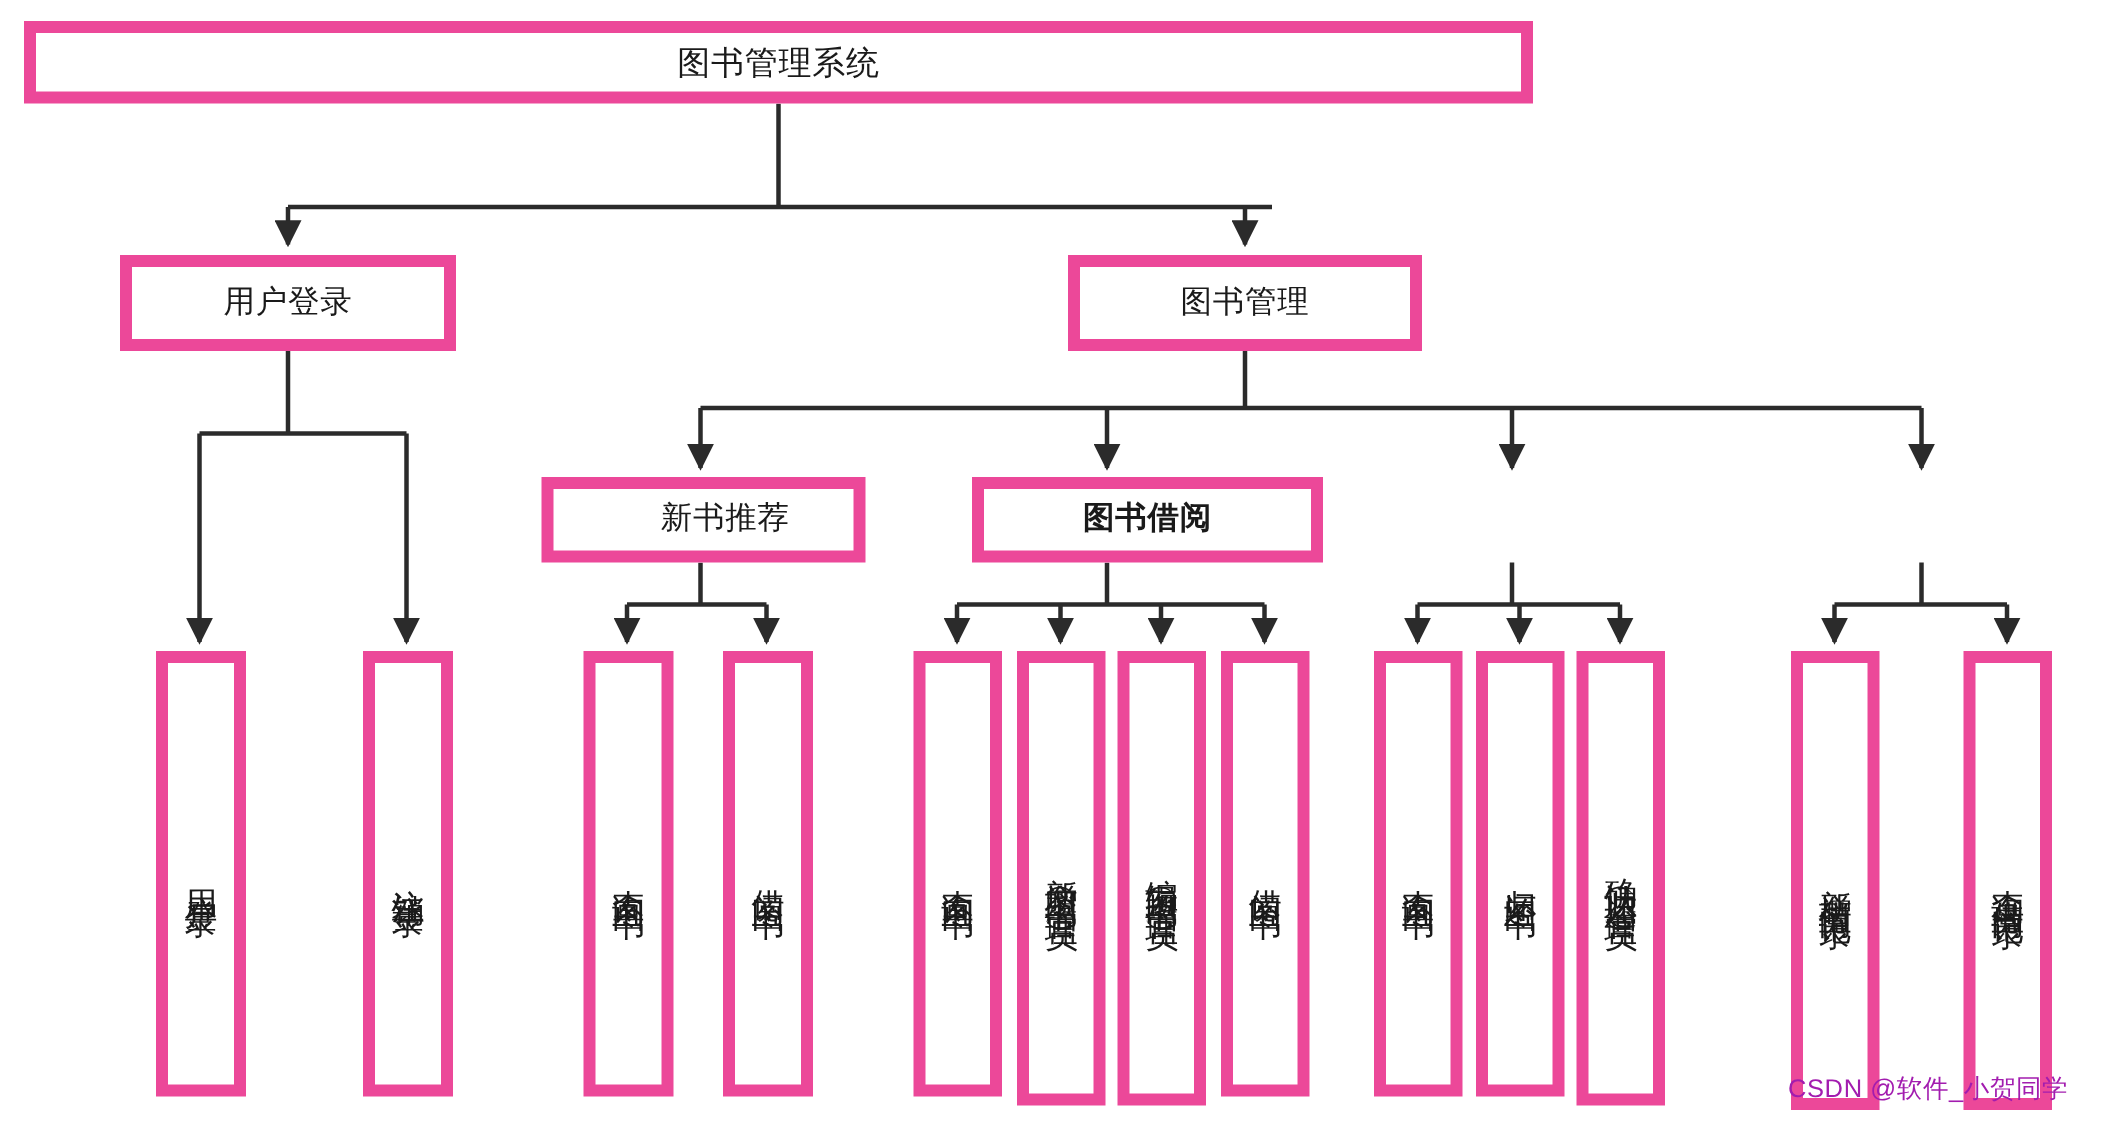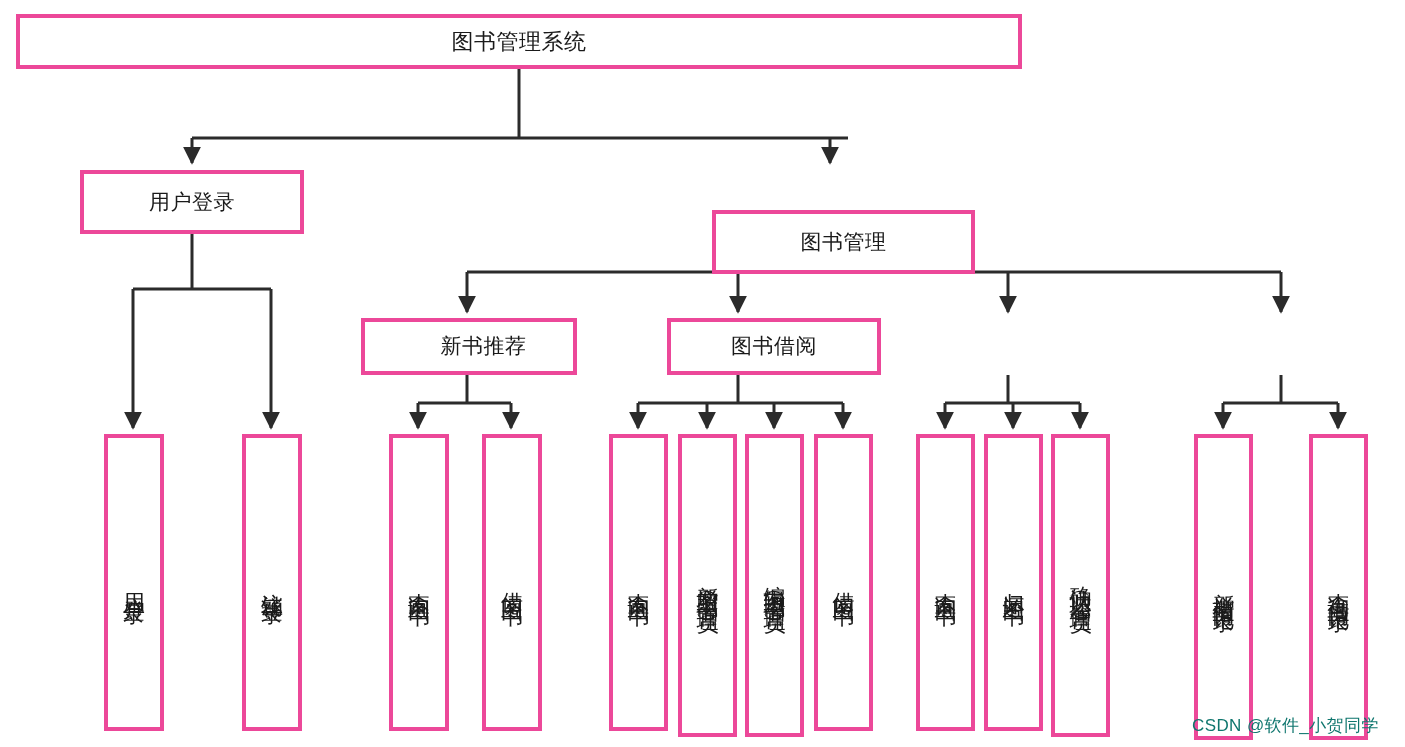--- a/index.html
+++ b/index.html
@@ -22,21 +22,21 @@
     left: 0;
     top: 0;
     width: 1405px;
     height: 747px;
     pointer-events: none;
   }
   .node {
     position: absolute;
     box-sizing: border-box;
     background: #ffffff;
-    border: 4px solid #ec4899;
+    border: 8px solid #ec4899;
     display: flex;
     align-items: center;
     justify-content: center;
     color: #1a1a1a;
   }
   .node .label {
     display: block;
     text-align: center;
     line-height: 1.18;
     white-space: nowrap;
@@ -59,21 +59,21 @@
     text-orientation: upright;
     font-size: 22px;
     letter-spacing: 4px;
     line-height: 1;
   }
   #watermark {
     position: absolute;
     left: 1192px;
     top: 714px;
     font-size: 17px;
-    color: #0f766e;
+    color: #a21caf;
     white-space: nowrap;
     letter-spacing: 0.4px;
   }
 </style>
 </head>
 <body>
 
 <div id="canvas">
 
   <svg class="edges" viewBox="0 0 1405 747" xmlns="http://www.w3.org/2000/svg">
@@ -126,28 +126,28 @@
     </g>
   </svg>
 
   <div class="node h root" style="left:16px; top:14px; width:1006px; height:55px;">
     <span class="label">图书管理系统</span>
   </div>
 
   <div class="node h" style="left:80px; top:170px; width:224px; height:64px;">
     <span class="label">用户登录</span>
   </div>
-  <div class="node h" style="left:712px; top:170px; width:263px; height:64px;margin-top:40px;">
+  <div class="node h" style="left:712px; top:170px; width:236px; height:64px;">
     <span class="label">图书管理</span>
   </div>
 
   <div class="node h" style="left:361px; top:318px; width:216px; height:57px;padding-left:29px;">
     <span class="label">新书推荐</span>
   </div>
-  <div class="node h" style="left:667px; top:318px; width:214px; height:57px;">
+  <div class="node h" style="left:648px; top:318px; width:234px; height:57px;font-weight:bold;">
     <span class="label">图书借阅</span>
   </div>
 
   <div class="node v" style="left:104px; top:434px; width:60px; height:297px;">
     <span class="label">用户登录</span>
   </div>
   <div class="node v" style="left:242px; top:434px; width:60px; height:297px;">
     <span class="label">注销登录</span>
   </div>
 

